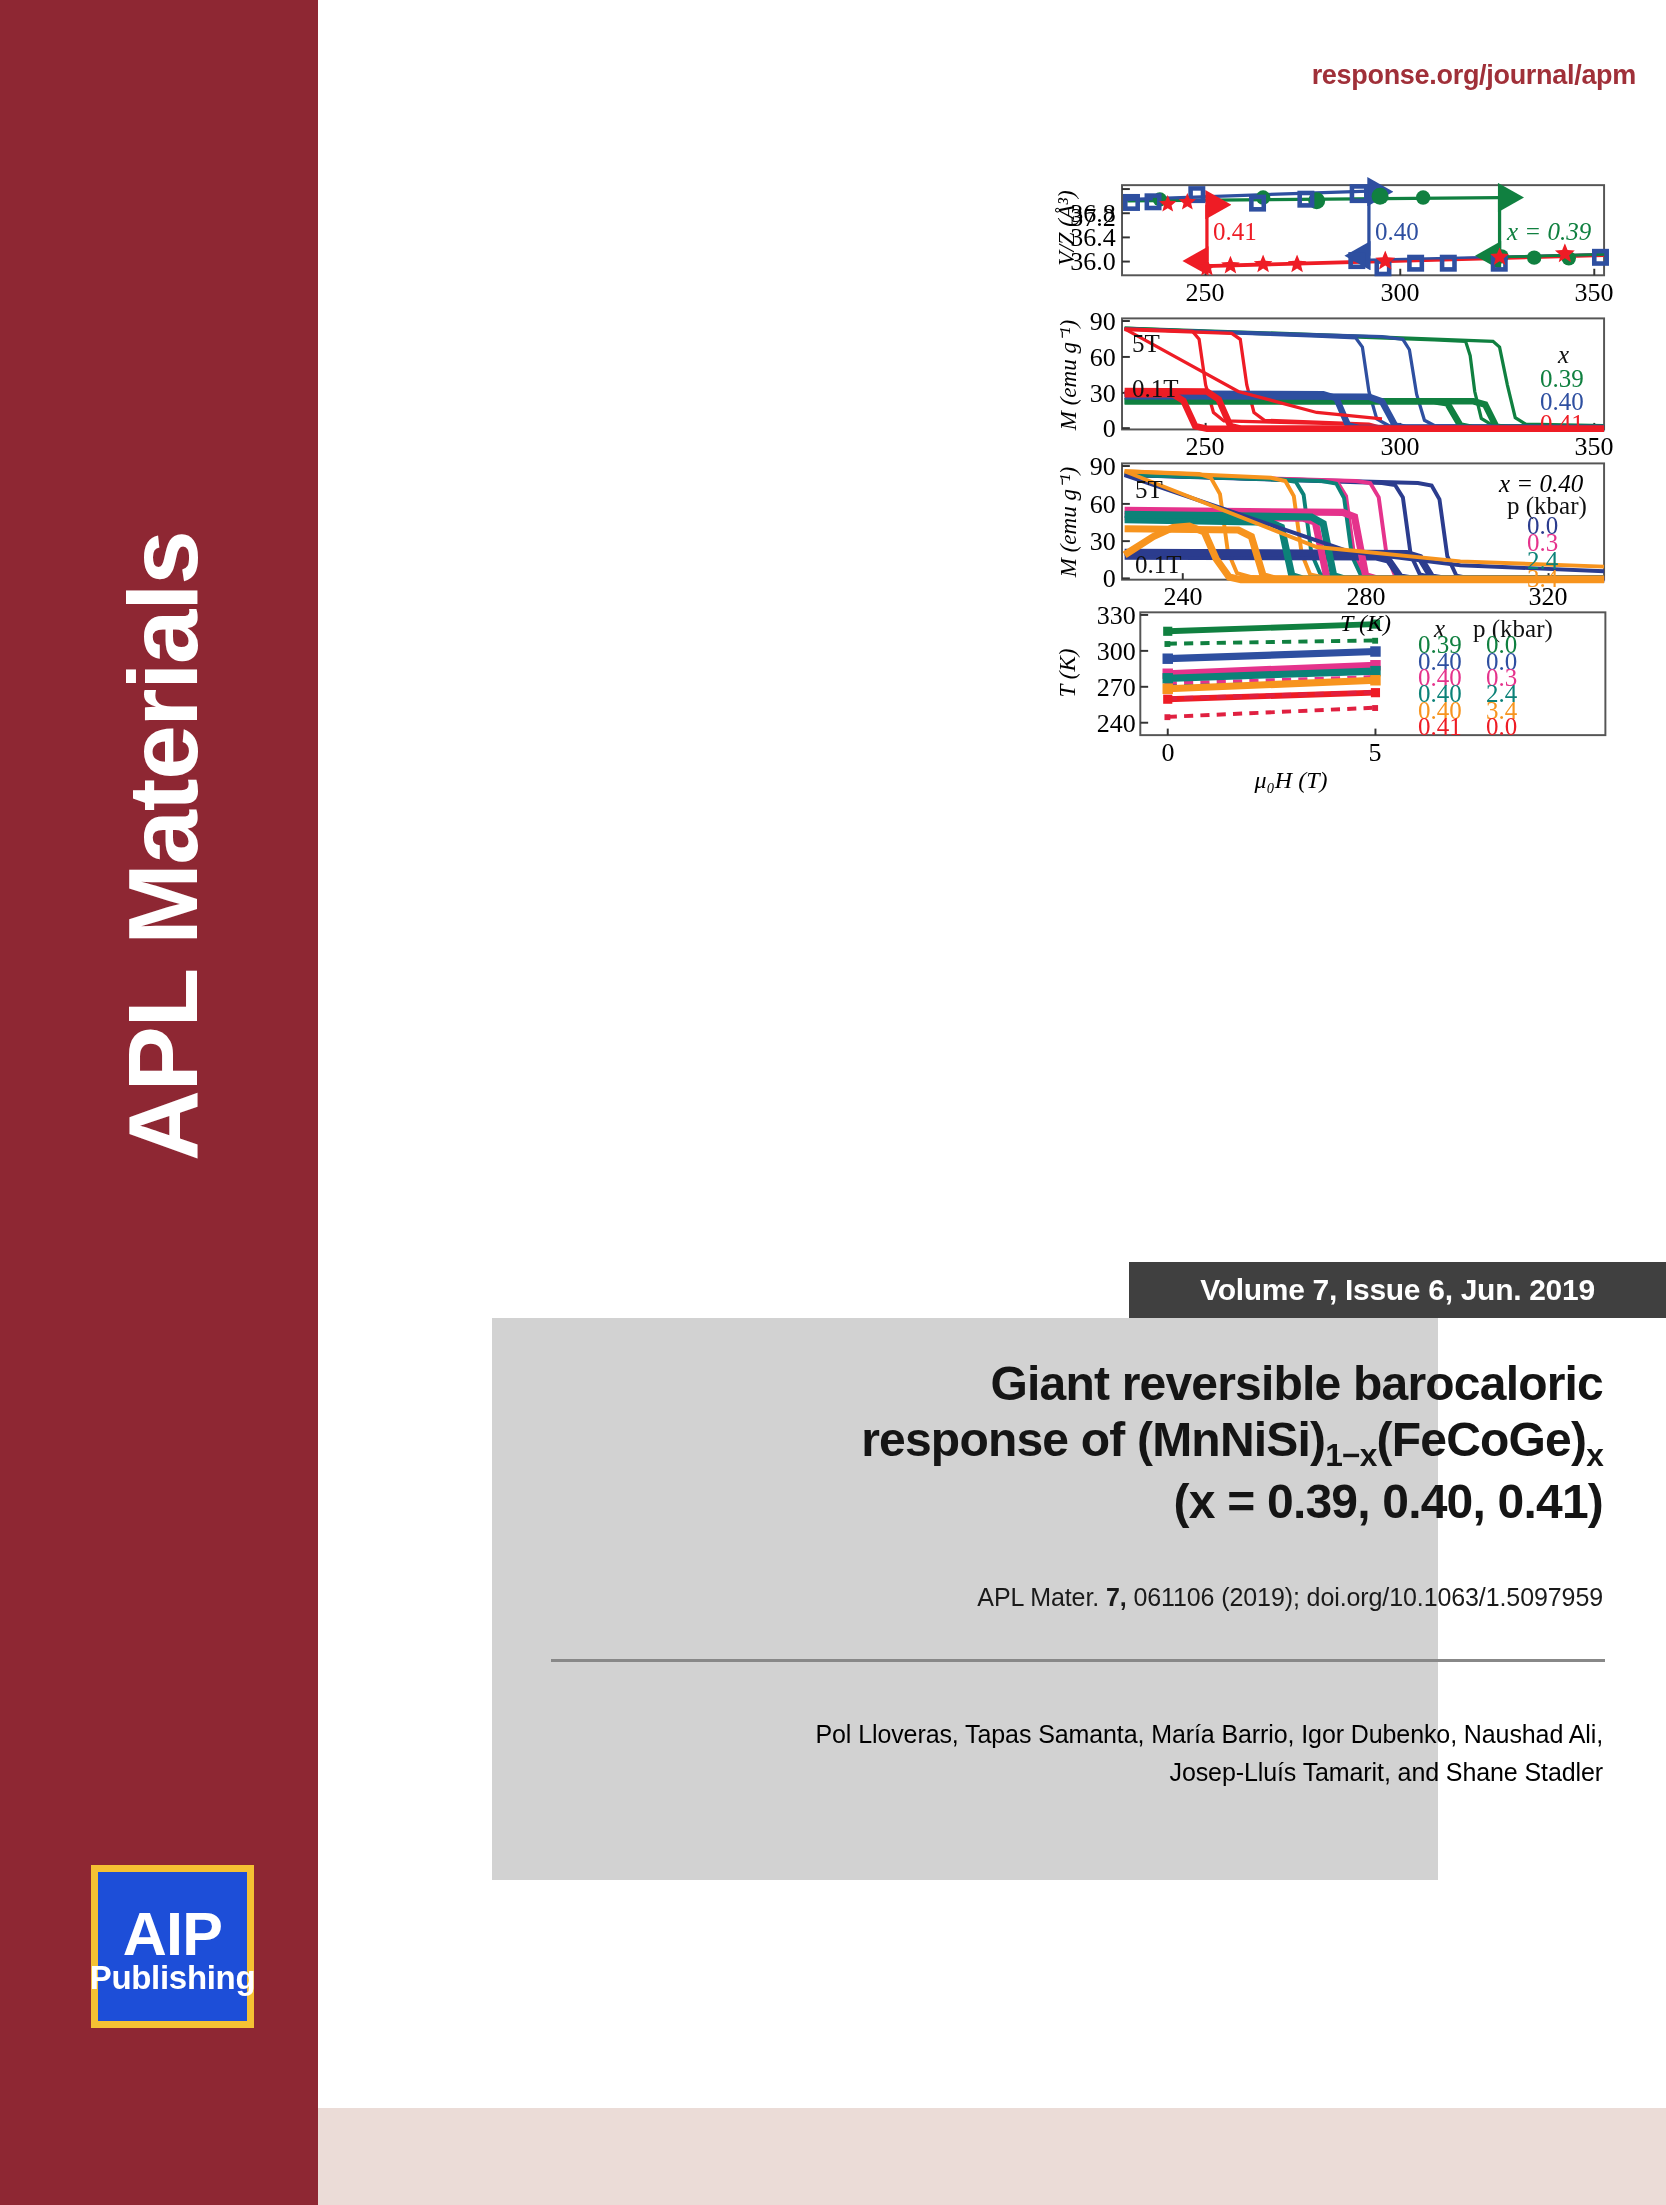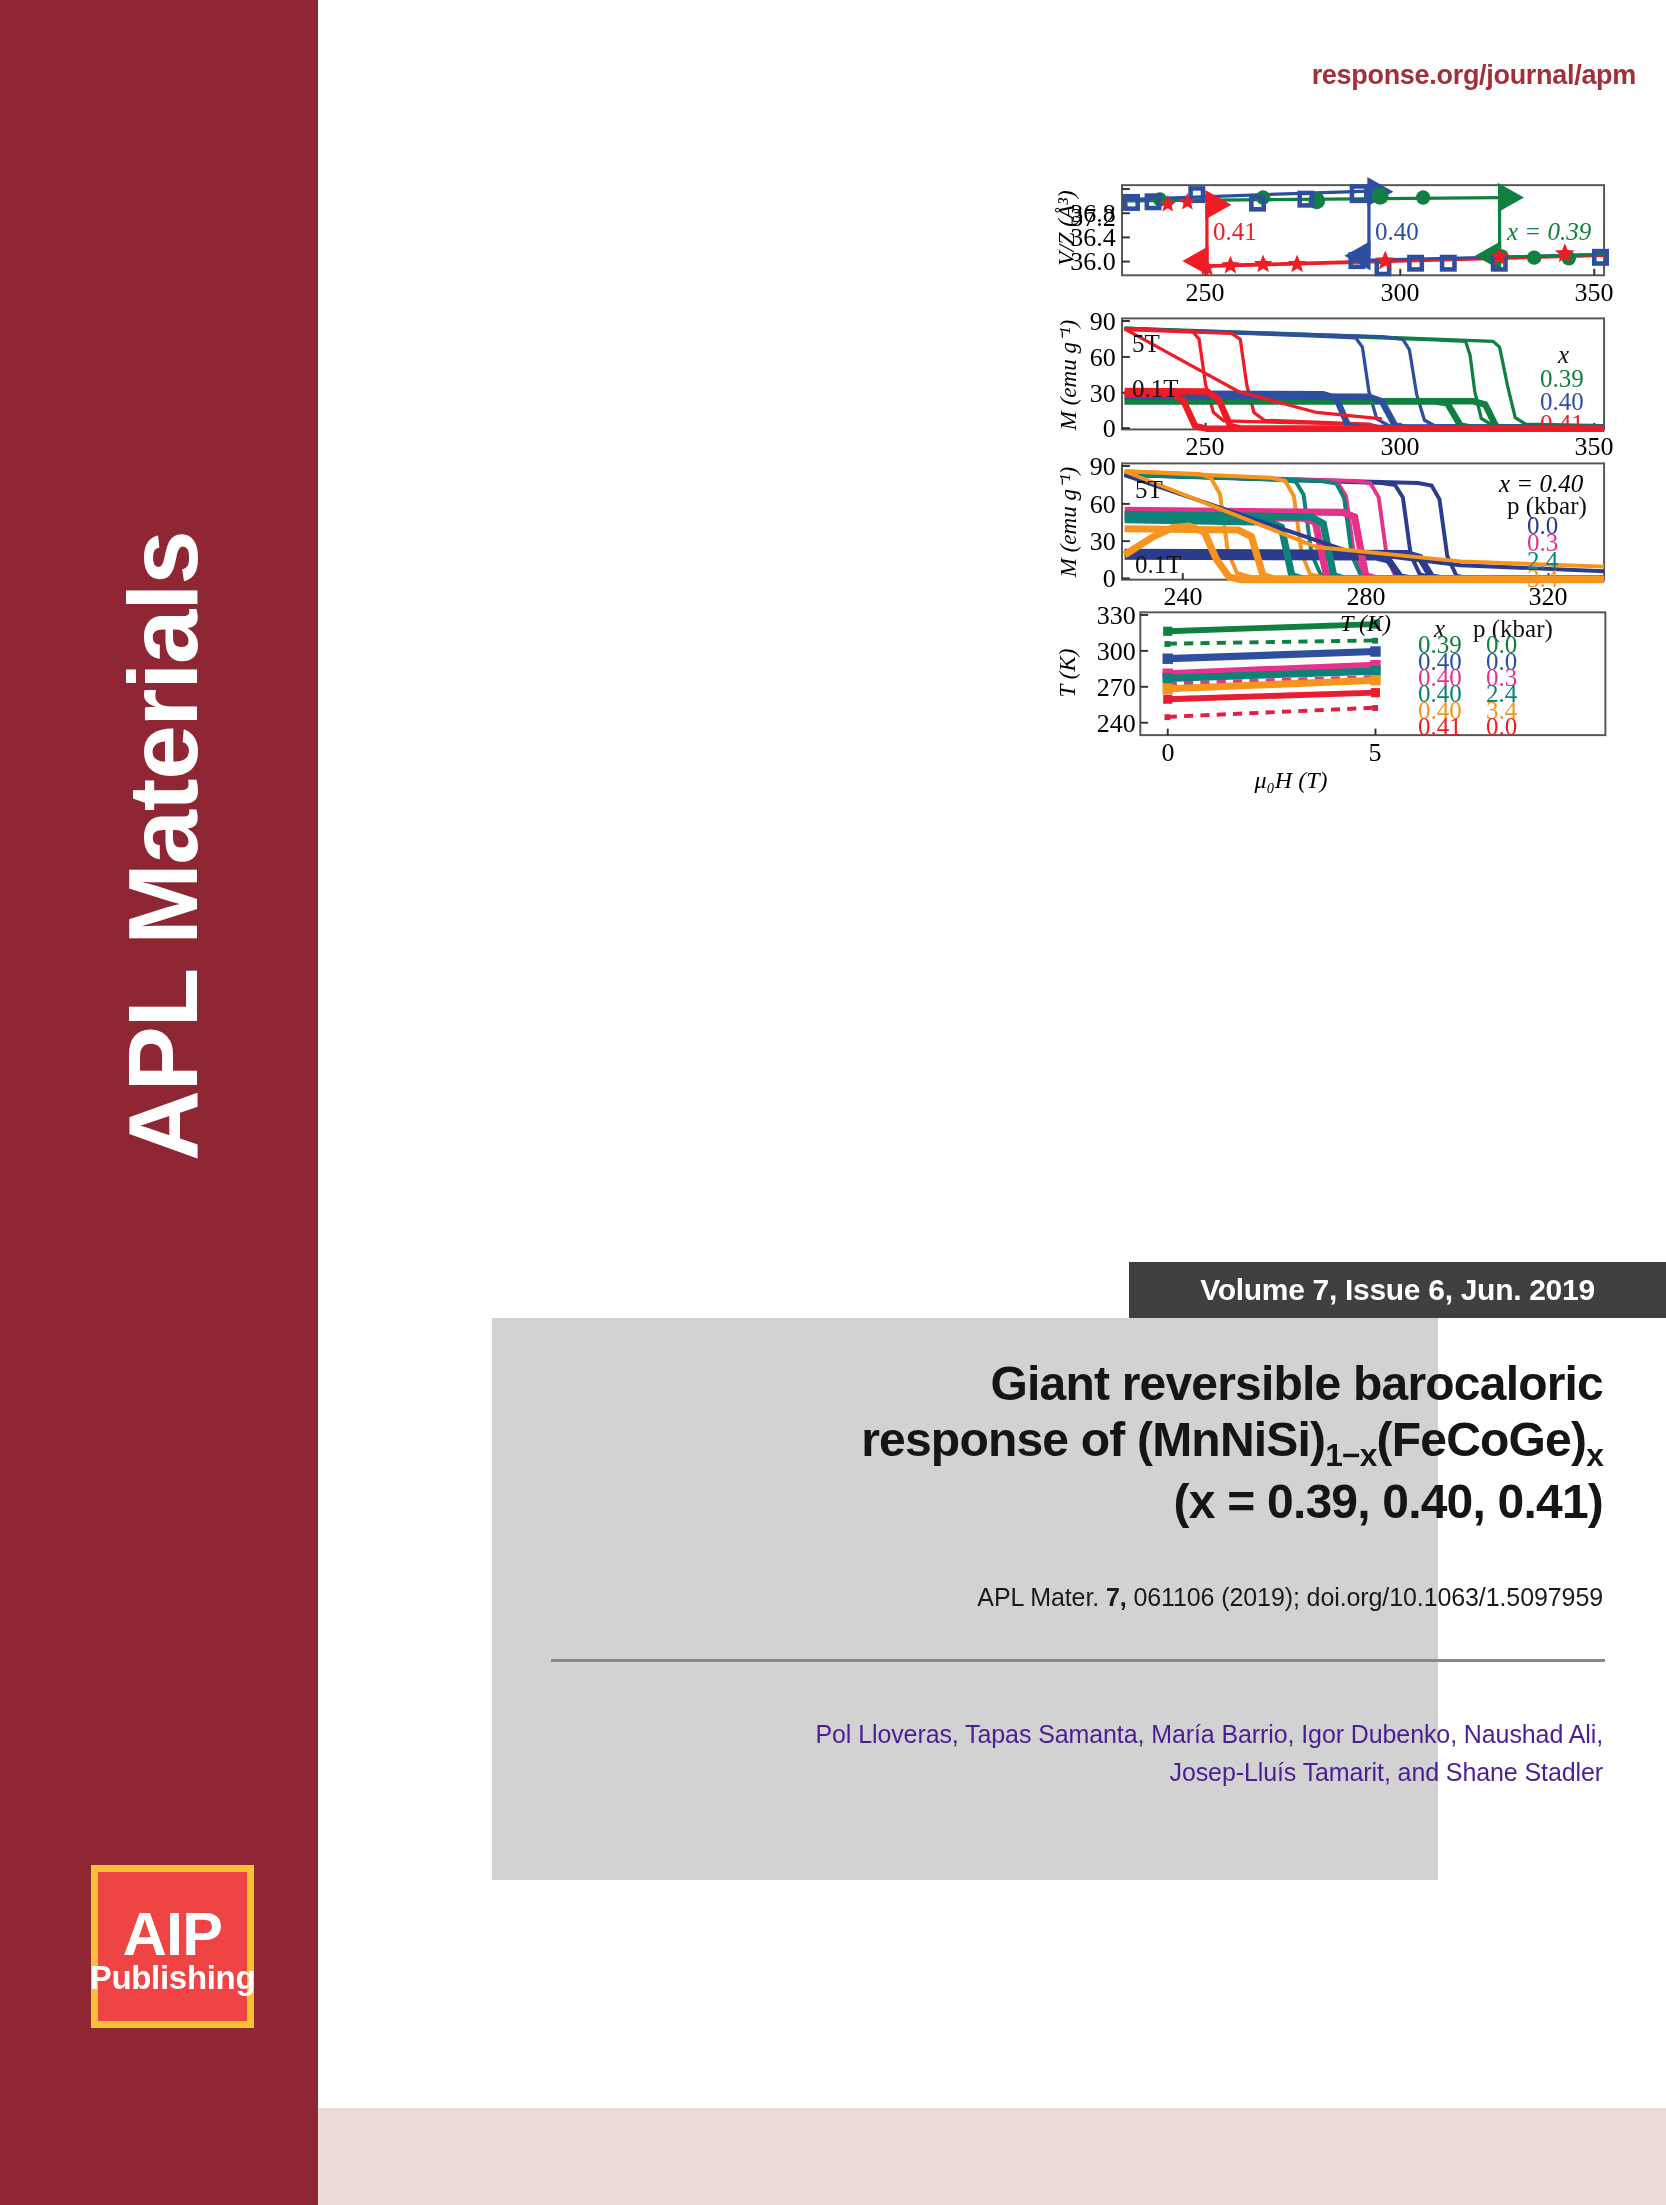--- a/index.html
+++ b/index.html
@@ -33,21 +33,21 @@
     position:absolute;
     left:-366px;
     top:575px;
     width:1059px;
     text-align:left;
   }
   
   #aip-logo{
     position:absolute;left:91px;top:1865px;
     width:163px;height:163px;
-    background:#ef4444;
+    background:#1d4ed8;
     border:7.2px solid #F5C133;
     box-sizing:border-box;
     display:flex;flex-direction:column;
     justify-content:center;align-items:center;
     padding-top:9.1px;
   }
   #aip-logo .aip{
     color:#ffffff;font-weight:bold;font-size:61px;line-height:0.86;
     letter-spacing:-0.7px;
     font-family:"Liberation Sans", sans-serif;
@@ -145,21 +145,21 @@
     font-family:"Liberation Sans", sans-serif;
     letter-spacing:-0.1px;
   }
   #citation b{font-weight:bold;}
   #divider{
     position:absolute;left:59px;top:341px;
     width:1054px;height:2.6px;background:#888888;
   }
   #authors{
     position:absolute;left:39px;top:397px;width:1072px;
-    text-align:right;color:#4c1d95;
+    text-align:right;color:#000000;
     font-size:25px;line-height:1.52;
     font-family:"Liberation Sans", sans-serif;
     letter-spacing:-0.1px;
   }
 </style>
 </head>
 <body>
 
 <div id="spine"></div>
 <div id="journal-title">

